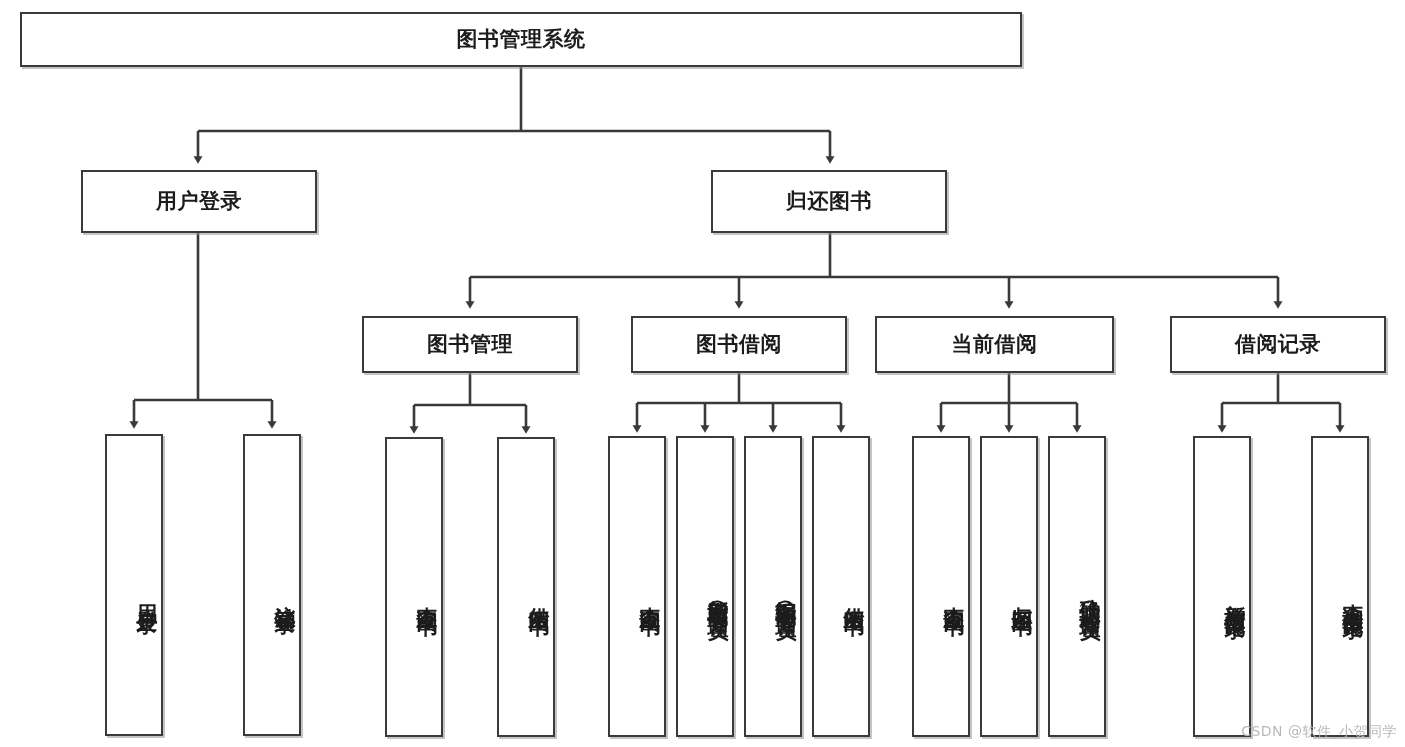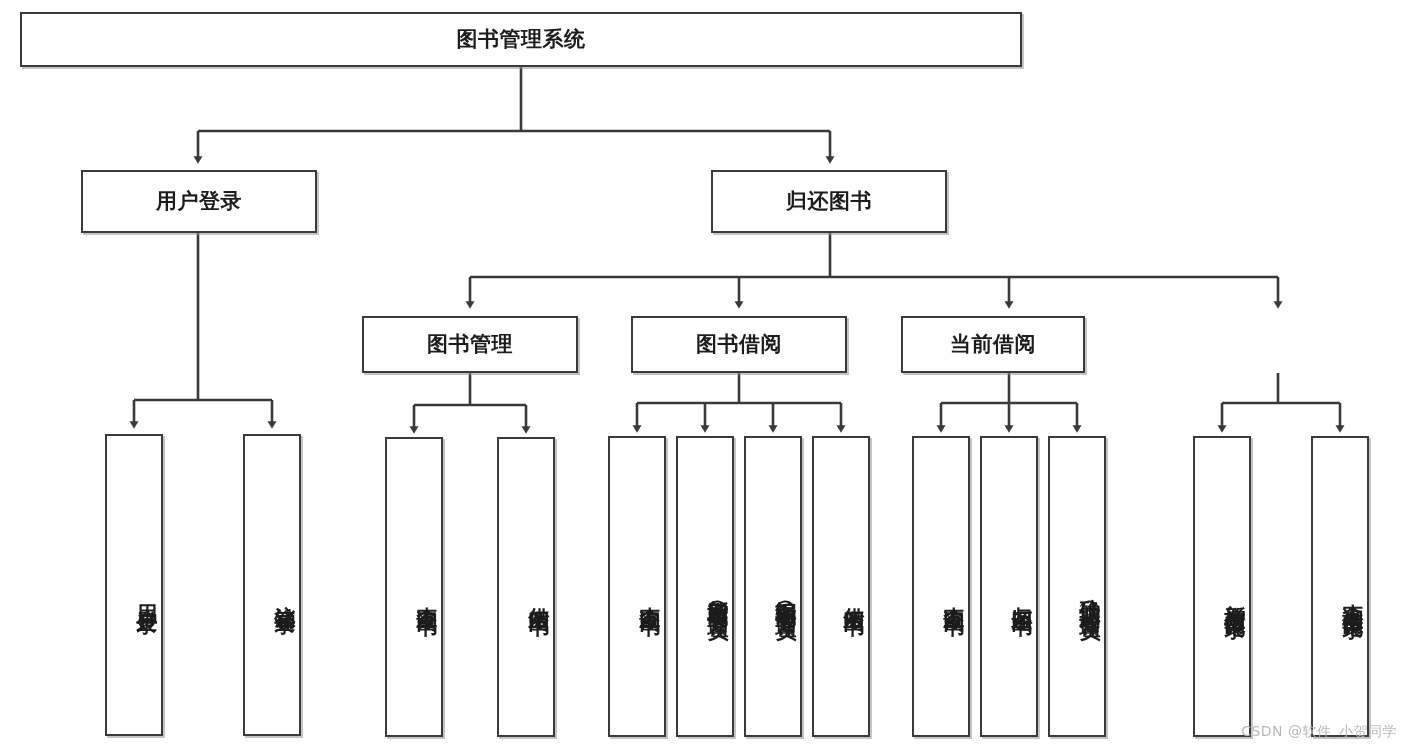--- a/index.html
+++ b/index.html
@@ -118,21 +118,22 @@
     </g>
   </svg>
 
   <div class="node horiz" style="left:20px; top:12px; width:1002px; height:55px;">图书管理系统</div>
 
   <div class="node horiz" style="left:81px; top:170px; width:236px; height:63px;">用户登录</div>
   <div class="node horiz" style="left:711px; top:170px; width:236px; height:63px;">归还图书</div>
 
   <div class="node horiz" style="left:362px; top:316px; width:216px; height:57px;">图书管理</div>
   <div class="node horiz" style="left:631px; top:316px; width:216px; height:57px;">图书借阅</div>
-  <div class="node horiz" style="left:901px; top:316px; width:184px; height:57px;">当前借阅</div>
+  <div class="node horiz" style="left:875px; top:316px; width:239px; height:57px;">当前借阅</div>
+  <div class="node horiz" style="left:1170px; top:316px; width:216px; height:57px;">借阅记录</div>
 
   <div class="node vert" style="left:105px; top:434px; width:58px; height:302px;">用户登录</div>
   <div class="node vert" style="left:243px; top:434px; width:58px; height:302px;">注销登录</div>
 
   <div class="node vert" style="left:385px; top:437px; width:58px; height:300px;">查询图书</div>
   <div class="node vert" style="left:497px; top:437px; width:58px; height:300px;">借阅图书</div>
 
   <div class="node vert" style="left:608px; top:436px; width:58px; height:301px;">查询图书</div>
   <div class="node vert" style="left:676px; top:436px; width:58px; height:301px;">新增图书（管理员）</div>
   <div class="node vert" style="left:744px; top:436px; width:58px; height:301px;">编辑图书（管理员）</div>

